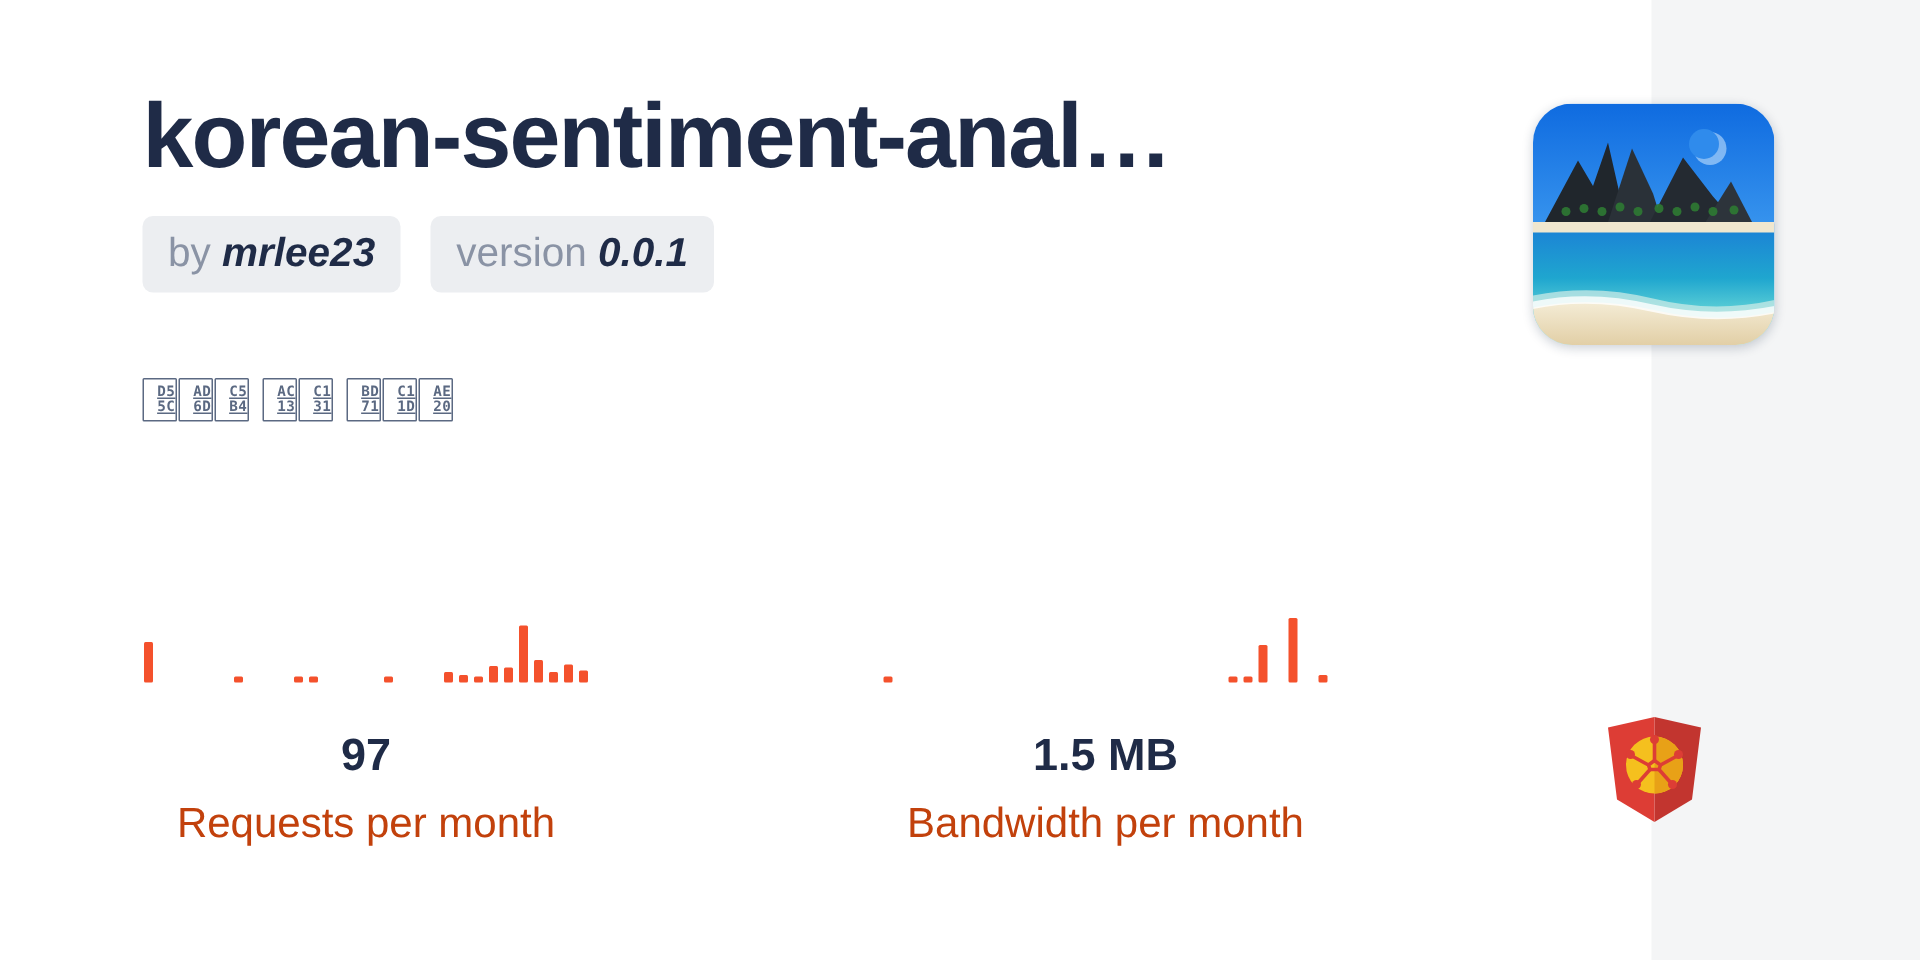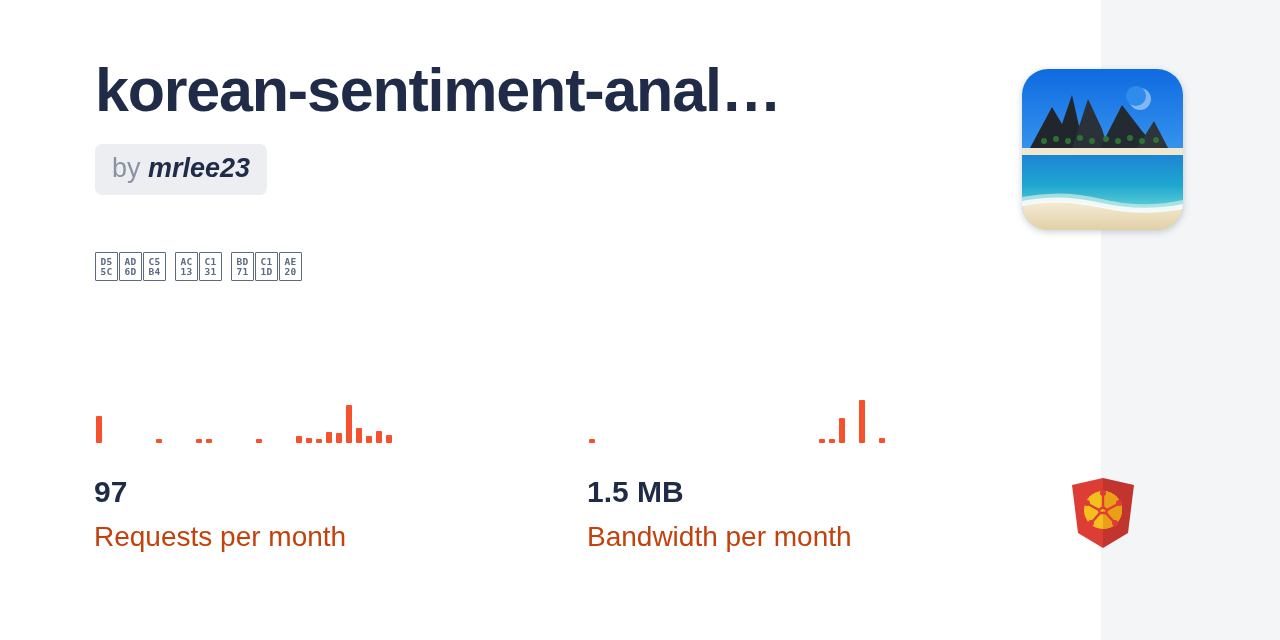--- a/index.html
+++ b/index.html
@@ -91,35 +91,37 @@
     gap: 1px;
   }
   .tofu {
     width: 23px;
     height: 29px;
     box-sizing: border-box;
     border: 1.5px solid #5b6982;
     border-radius: 1px;
     display: flex;
     flex-direction: column;
-    align-items: center;
+    align-items: flex-end;
     justify-content: center;
     color: #5b6982;
     font-family: "DejaVu Sans Mono", monospace;
     font-size: 9.5px;
     line-height: 10px;
     letter-spacing: 0.4px;
     font-weight: 700;
+    text-decoration: underline;
   }
   .tofu span { display: block; }
 
   
   .stat {
     position: absolute;
-    top: 388px;
+    top: 400px;
+    text-align: center;
   }
   #stat-requests { left: 94px; }
   #stat-bandwidth { left: 587px; }
 
   .sparkline {
     position: relative;
     width: 300px;
     height: 55px;
   }
   .sparkline .bar {
@@ -172,20 +174,21 @@
 
 <div id="card">
 
   <div id="side-panel"></div>
 
   <div id="header">
     <h1 id="package-title">korean-sentiment-anal…</h1>
 
     <div id="badge-row">
       <div class="badge"><span>by </span><span class="strong">mrlee23</span></div>
+      <div class="badge"><span>version </span><span class="strong">0.0.1</span></div>
     </div>
   </div>
 
   <div id="description">
       <div class="word">
         <div class="tofu">
           <span>D5</span>
           <span>5C</span>
         </div>
         <div class="tofu">

